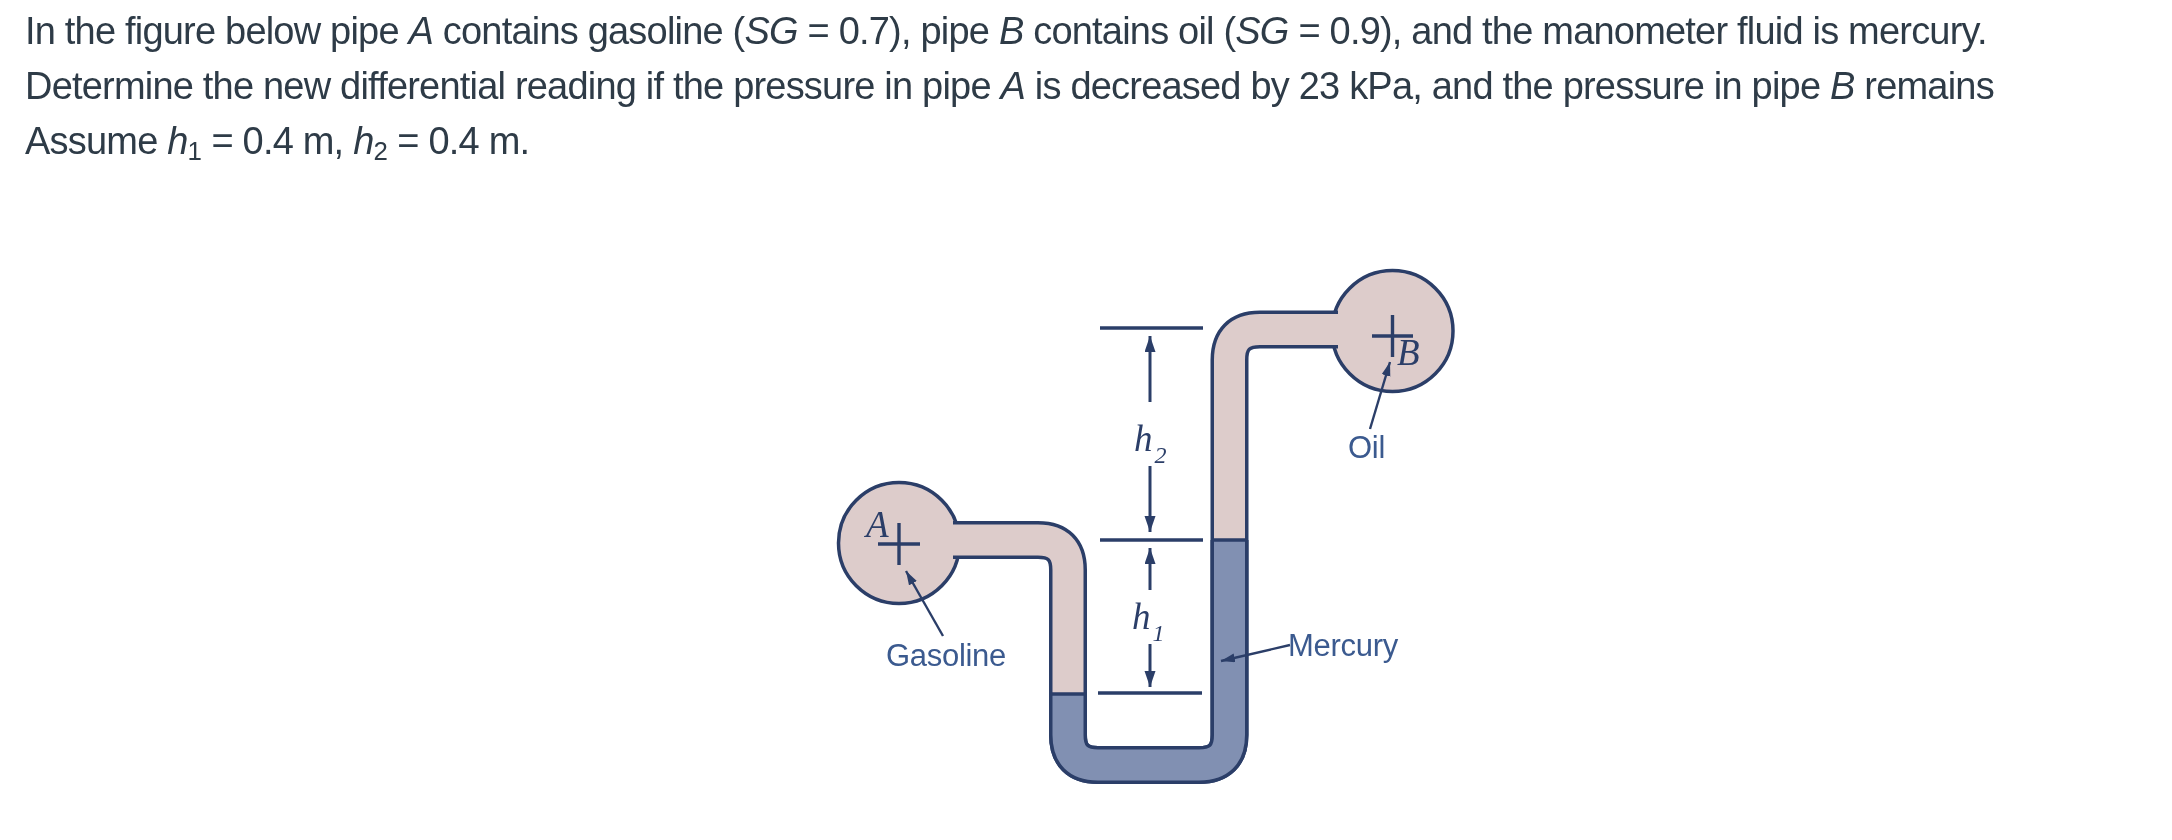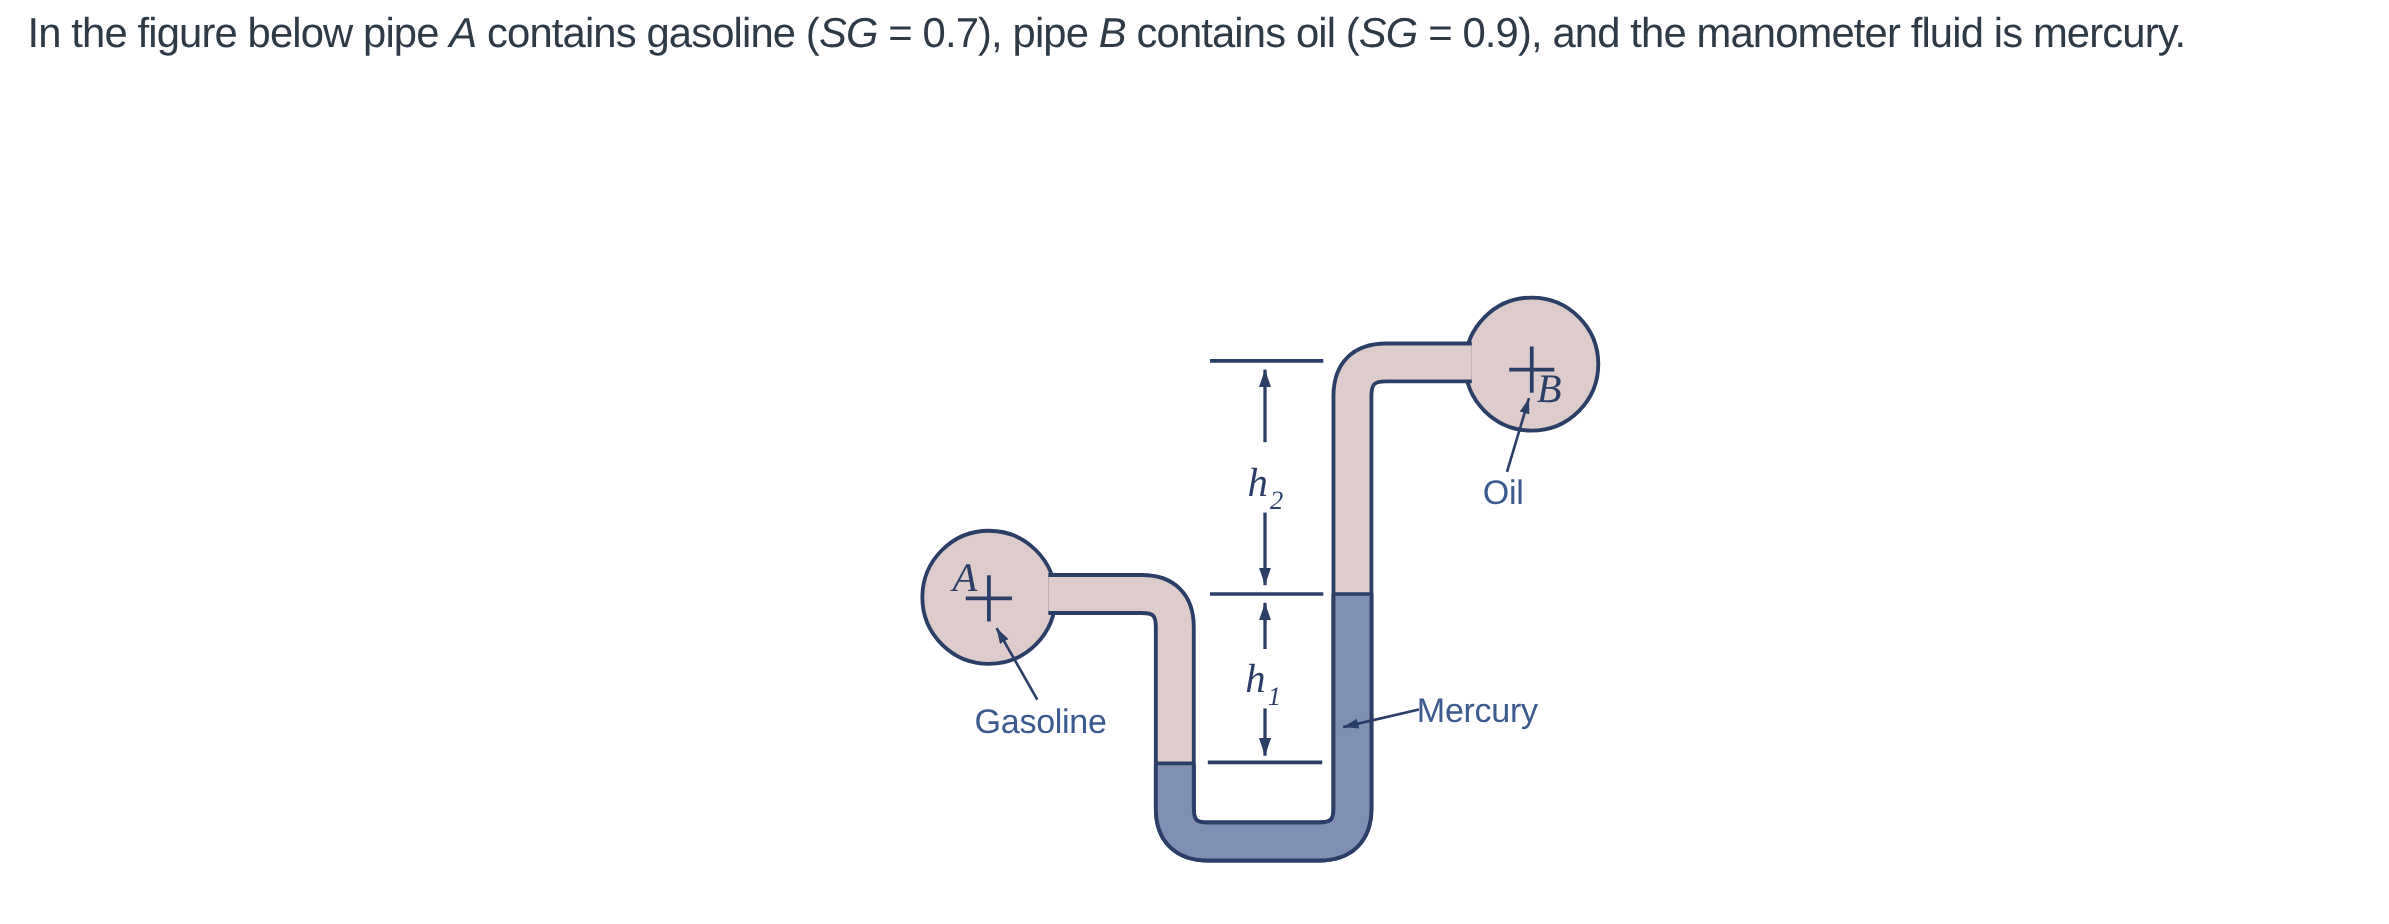--- a/index.html
+++ b/index.html
@@ -26,20 +26,22 @@
           fill:var(--outline,#2b3e68);}
   .mathsub{font-size:24px;}
 </style>
 </head>
 <body>
 
 <div class="page">
 
   <div class="problem-text" id="problem-text">
       <div class="pline"><span>In the figure below pipe </span><span class="it">A</span><span> contains gasoline (</span><span class="it">SG</span><span> = 0.7), pipe </span><span class="it">B</span><span> contains oil (</span><span class="it">SG</span><span> = 0.9), and the manometer fluid is mercury.</span></div>
+      <div class="pline"><span>Determine the new differential reading if the pressure in pipe </span><span class="it">A</span><span> is decreased by 23 kPa, and the pressure in pipe </span><span class="it">B</span><span> remains</span></div>
+      <div class="pline"><span>Assume </span><span class="it">h</span><span class="sub">1</span><span> = 0.4 m, </span><span class="it">h</span><span class="sub">2</span><span> = 0.4 m.</span></div>
     </div>
 
   <svg class="figure" width="2172" height="840" viewBox="0 0 2172 840" xmlns="http://www.w3.org/2000/svg">
     <defs>
       <marker id="arrDim" markerUnits="userSpaceOnUse" markerWidth="20" markerHeight="14" refX="16" refY="5.5" orient="auto">
         <path class="arrfill" d="M0,0 L16,5.5 L0,11 Z"></path>
       </marker>
       <marker id="arrLeader" markerUnits="userSpaceOnUse" markerWidth="18" markerHeight="12" refX="14" refY="4.5" orient="auto">
         <path class="arrfill" d="M0,0 L14,4.5 L0,9 Z"></path>
       </marker>

